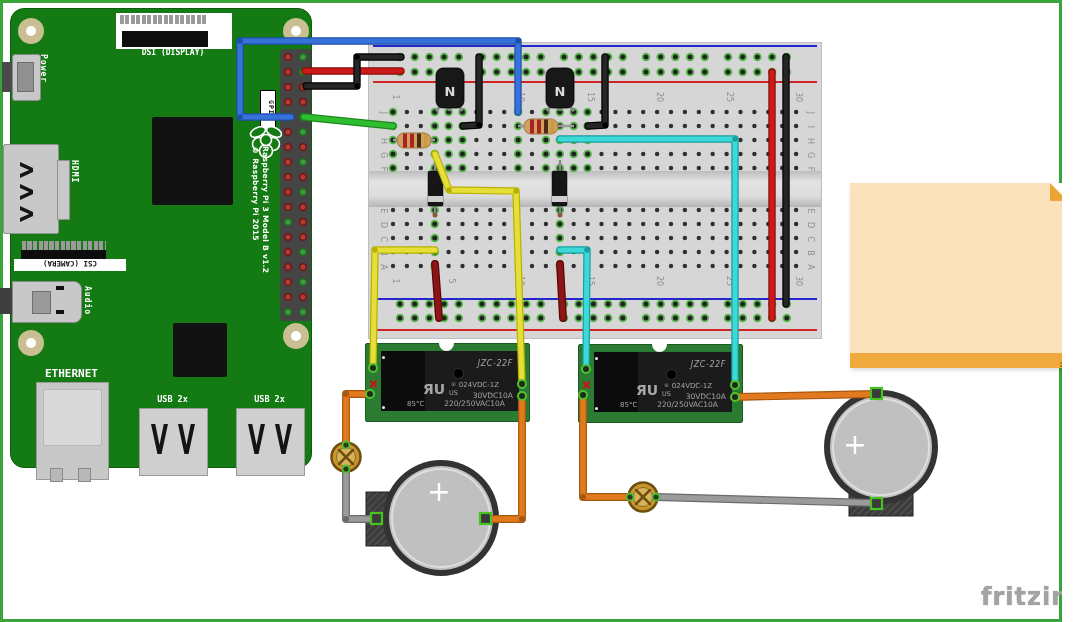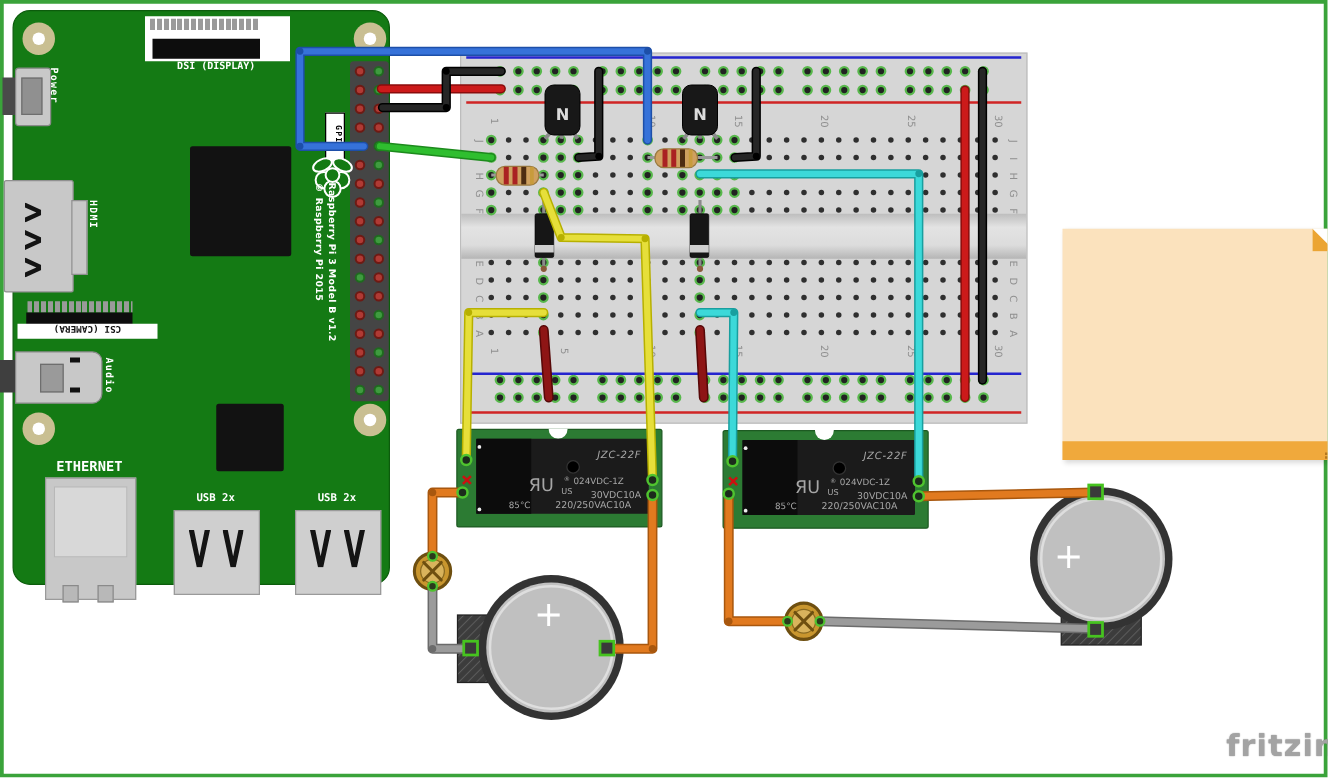--- a/index.html
+++ b/index.html
@@ -46,21 +46,21 @@
   #bb-groove{left:0;top:128px;width:452px;height:36px;background:linear-gradient(#bdbdbd,#e3e3e3 30%,#dcdcdc 70%,#b5b5b5);}
   
   .relay{position:absolute;width:163px;height:77px;background:#2c7b33;border:1px solid #1d5a22;border-radius:2px;}
   .relay .notch{position:absolute;left:73px;top:-1px;width:15px;height:8px;background:#fff;border-radius:0 0 8px 8px;}
   .relay .rbody{position:absolute;left:15px;top:7px;width:138px;height:60px;background:#1b1b1b;border-radius:1px;}
   .relay .rdark{position:absolute;left:0;top:0;width:44px;height:60px;background:#0c0c0c;}
   .relay span{position:absolute;color:#a6a6a6;font:7px "DejaVu Sans",sans-serif;white-space:nowrap;}
   .relay .partno{right:6px;top:8px;font-size:8px;letter-spacing:.6px;font-style:italic;}
   .relay .coil{right:20px;top:30px;}
   .relay .dc{right:6px;top:40px;font-size:7.5px;}
-  .relay .ul{left:42px;top:30px;font-size:14px;font-weight:normal;}
+  .relay .ul{left:42px;top:30px;font-size:14px;font-weight:bold;}
   .relay .reg{left:70px;top:30px;font-size:5px;}
   .relay .us{left:68px;top:38px;font-size:6.5px;}
   .relay .temp{left:26px;bottom:3px;}
   .relay .ac{right:14px;bottom:3px;font-size:7.5px;}
   .relay .rdot{position:absolute;left:72px;top:17px;width:9px;height:9px;background:#000;border:1px solid #333;border-radius:50%;}
   .relay .wdot{position:absolute;left:16px;width:3px;height:3px;background:#eee;border-radius:50%;}
   .relay .xmark{position:absolute;left:3px;top:35px;width:9px;height:9px;}
   .relay .xmark i{position:absolute;left:0;top:4px;width:9px;height:2px;background:#cc1111;}
   .relay .xmark i:first-child{transform:rotate(45deg);} .relay .xmark i:last-child{transform:rotate(-45deg);}
   

